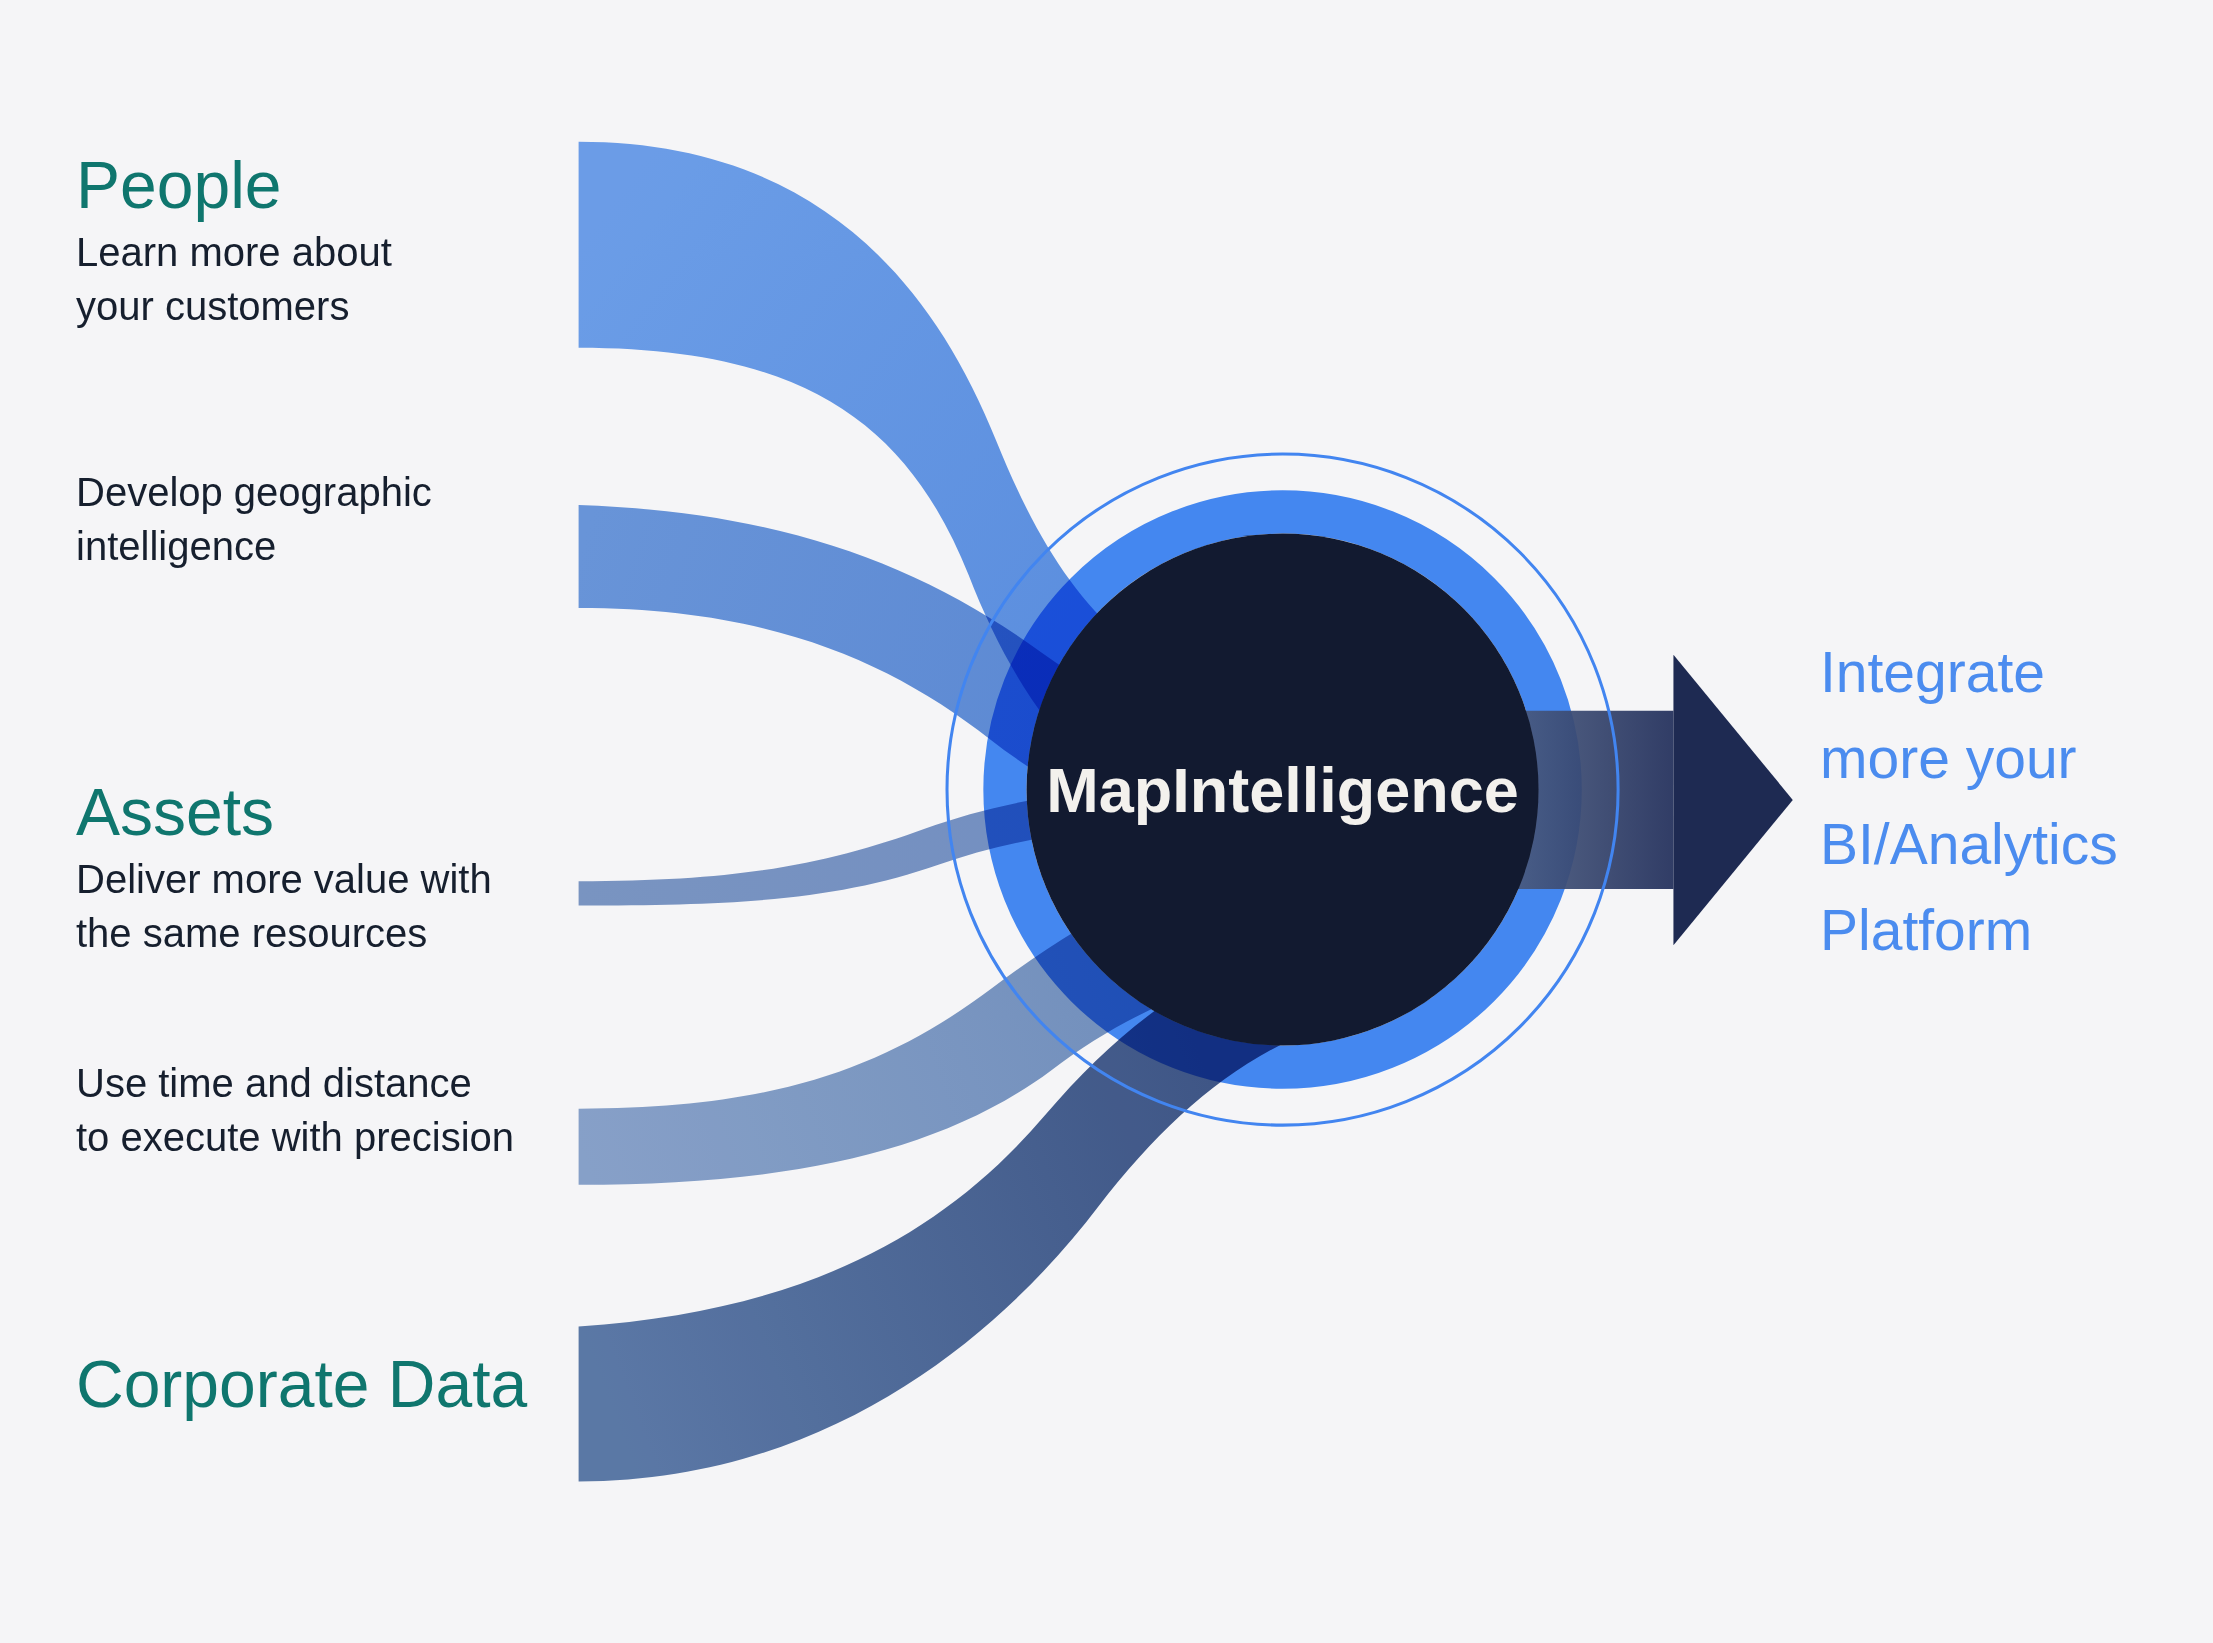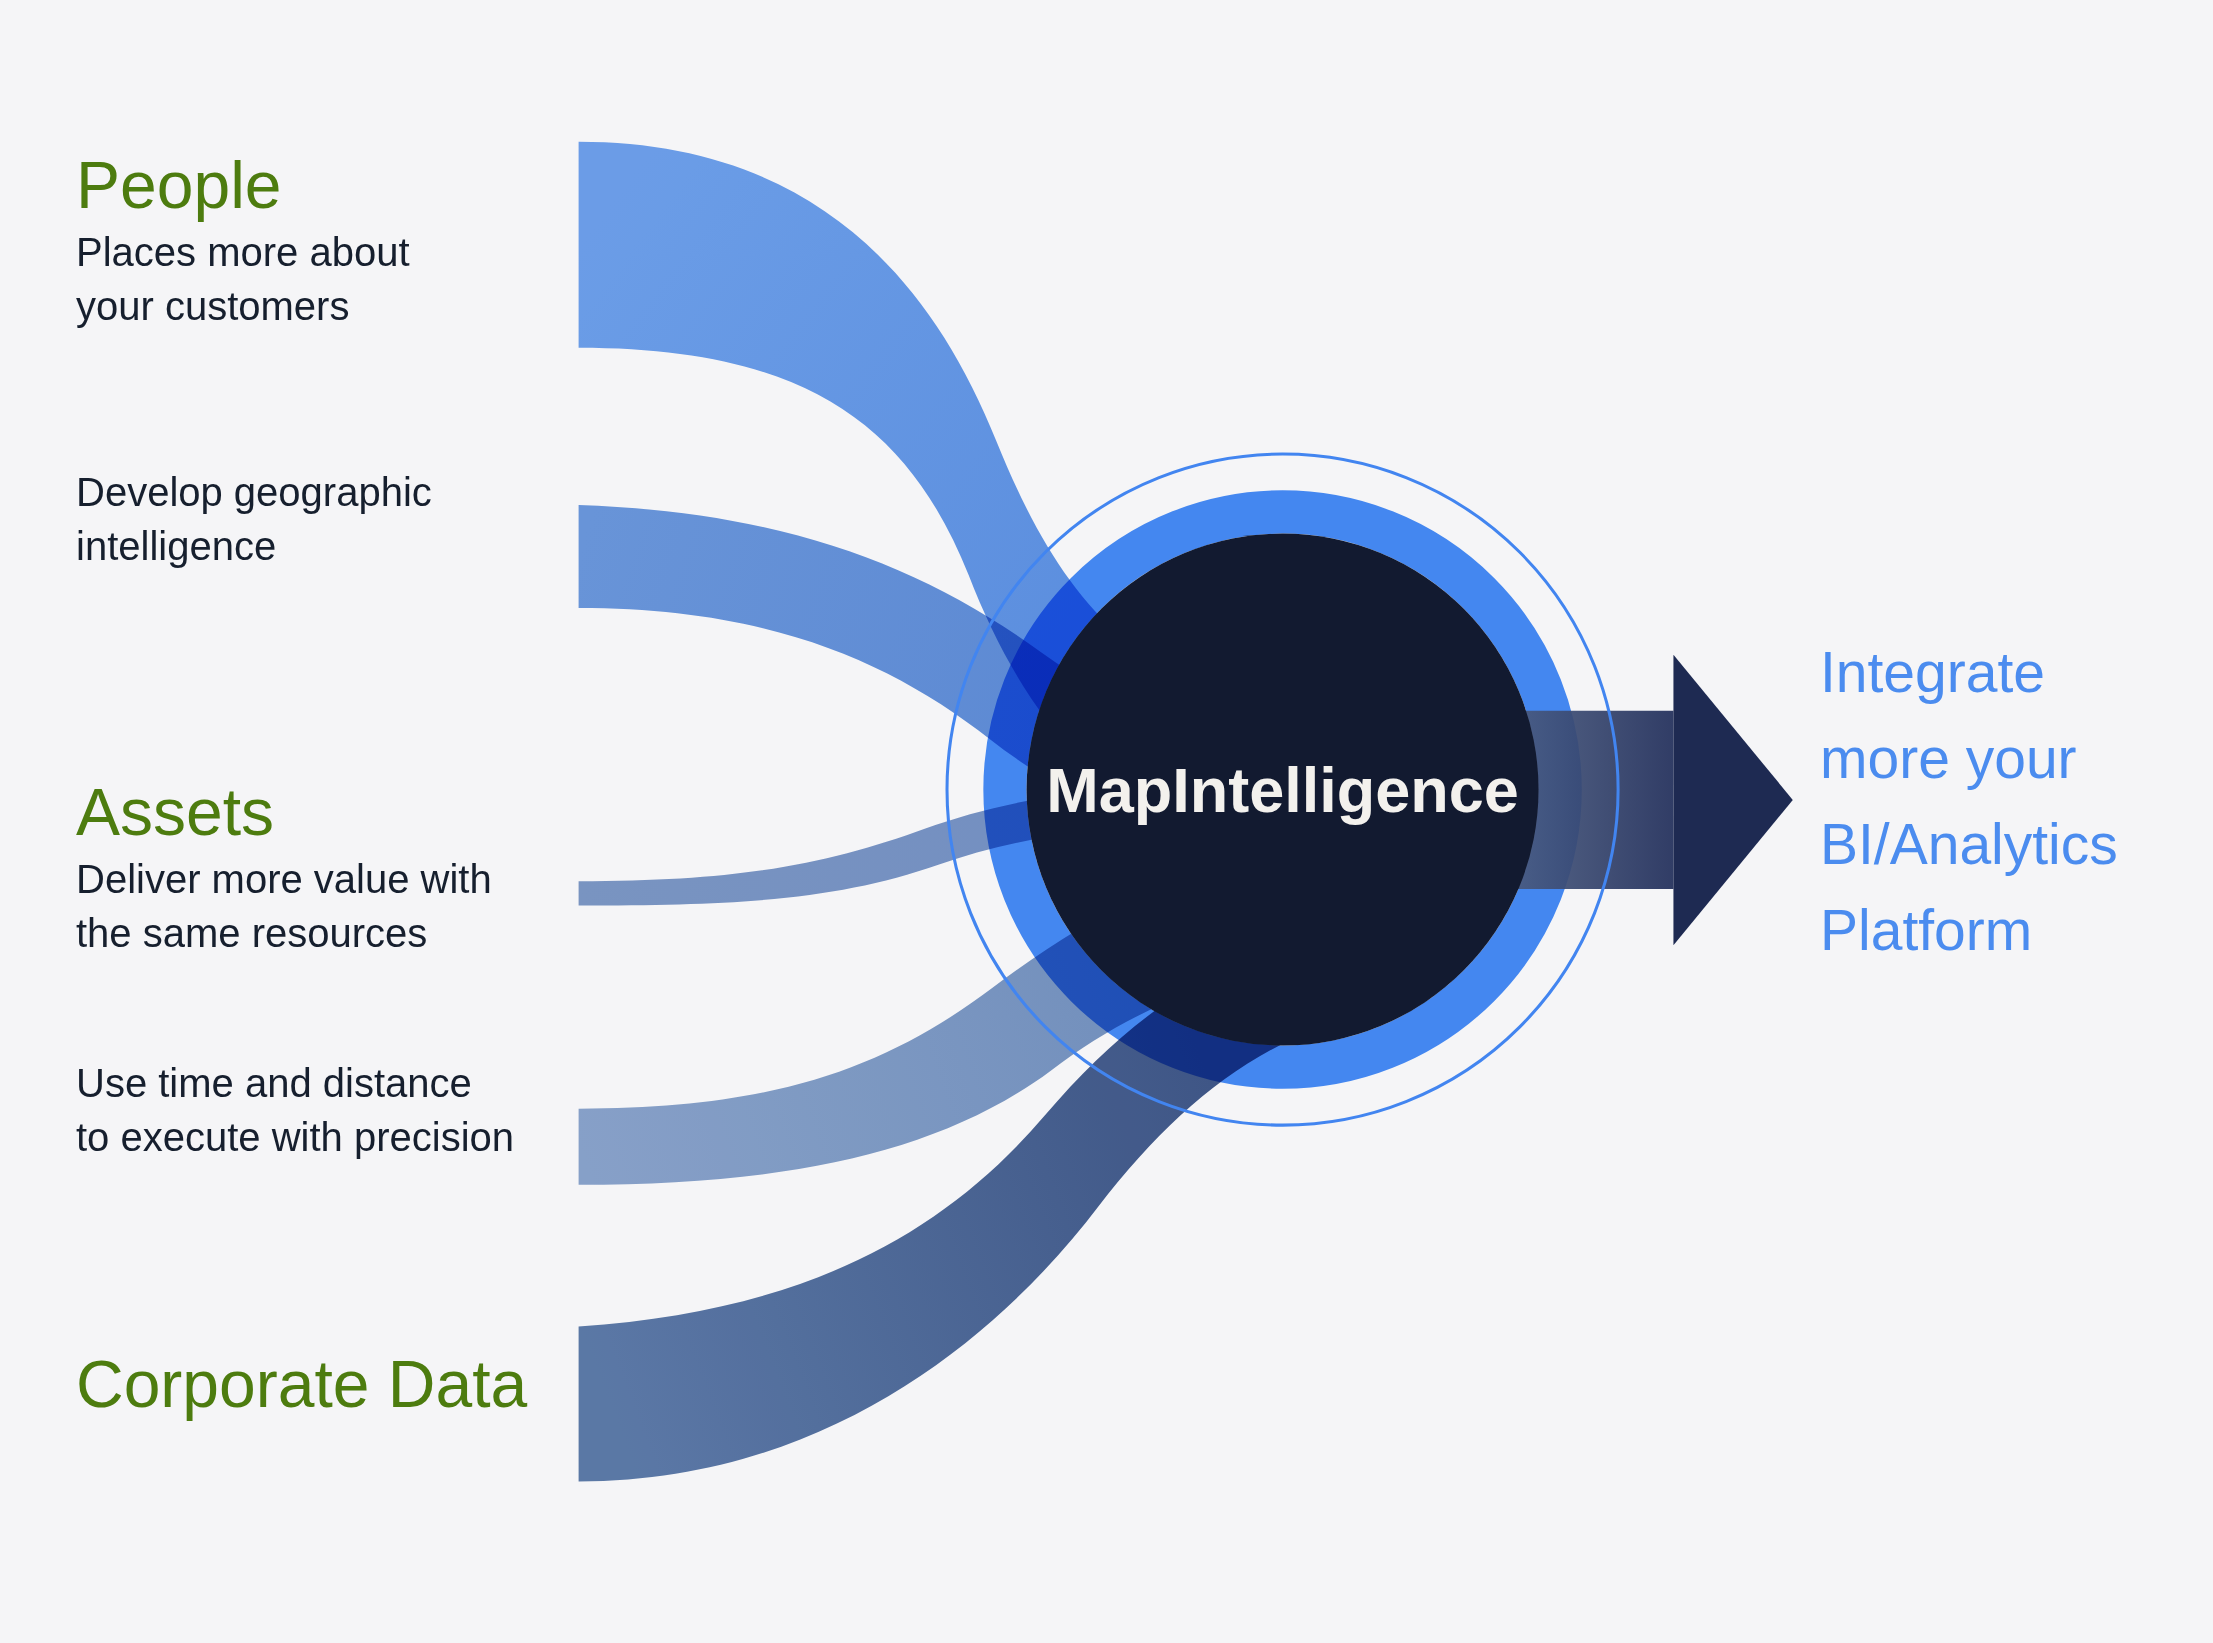--- a/index.html
+++ b/index.html
@@ -9,21 +9,21 @@
     font-family:"Liberation Sans","DejaVu Sans",sans-serif;
     position:relative;overflow:hidden;
   }
   #stage{position:absolute;inset:0;width:2214px;height:1644px;}
   svg#flows{position:absolute;left:0;top:0;}
 
   
   .source{position:absolute;left:76px;}
   .source h2{
     margin:0;font-size:66px;line-height:80px;font-weight:normal;
-    color:#4d7c0f;letter-spacing:0px;
+    color:#0f766e;letter-spacing:0px;
   }
   .source p{
     margin:0;font-size:40px;line-height:54px;color:#161F2E;
   }
   .src-0{top:145px;}
   .src-1{top:465px;}
   .src-2{top:772px;}
   .src-3{top:1056px;}
   .src-4{top:1344px;text-align:right;}
 
@@ -113,21 +113,21 @@
 
     <circle cx="1483" cy="913" r="388" fill="none" stroke="#4285F0" stroke-width="3.5"></circle>
 
     <circle cx="1483" cy="913" r="296" fill="#121A30"></circle>
 
     <path fill="#1E2A52" d="M 1935,757 L 2073,925 L 1935,1093 Z"></path>
   </svg>
 
   <div class="source src-0">
     <h2>People</h2>
-    <p>Places more about</p>
+    <p>Learn more about</p>
     <p>your customers</p>
   </div>
   <div class="source src-1">
     <p>Develop geographic</p>
     <p>intelligence</p>
   </div>
   <div class="source src-2">
     <h2>Assets</h2>
     <p>Deliver more value with</p>
     <p>the same resources</p>

